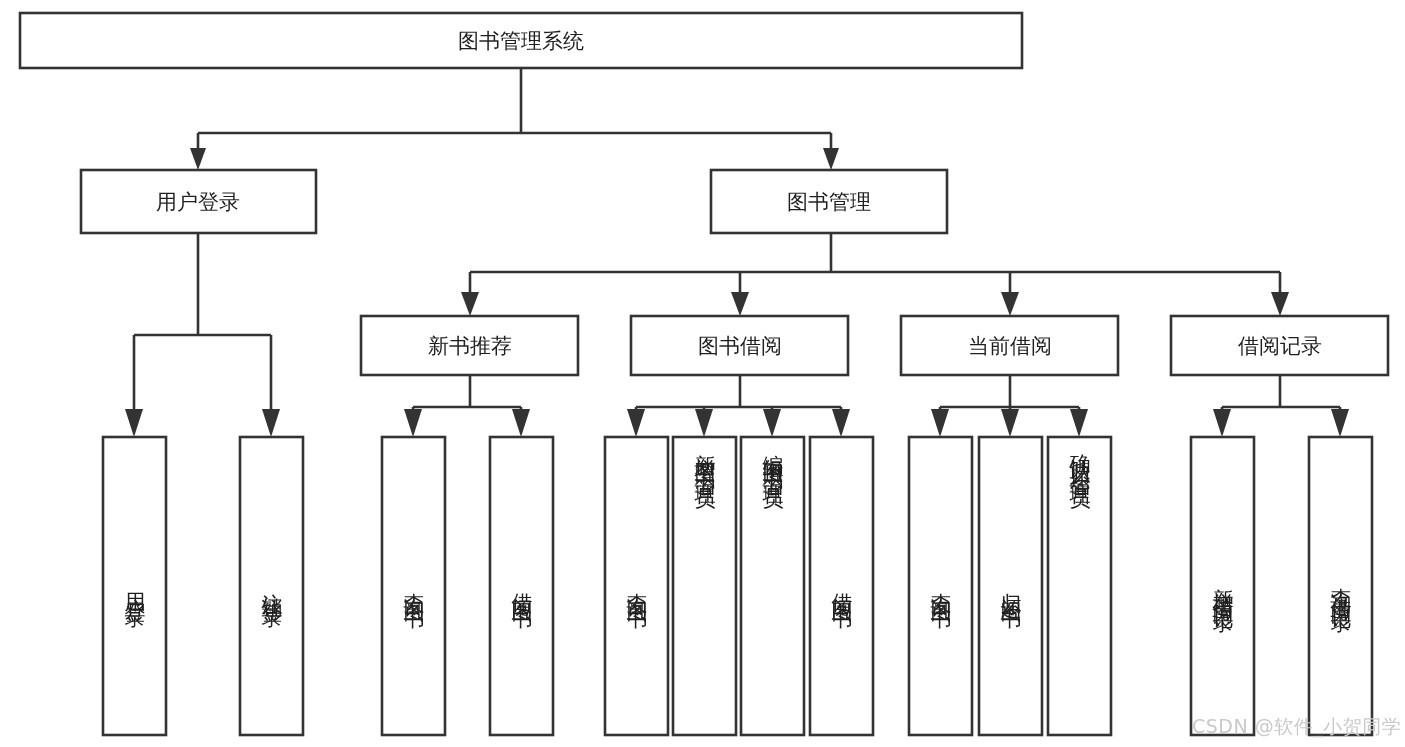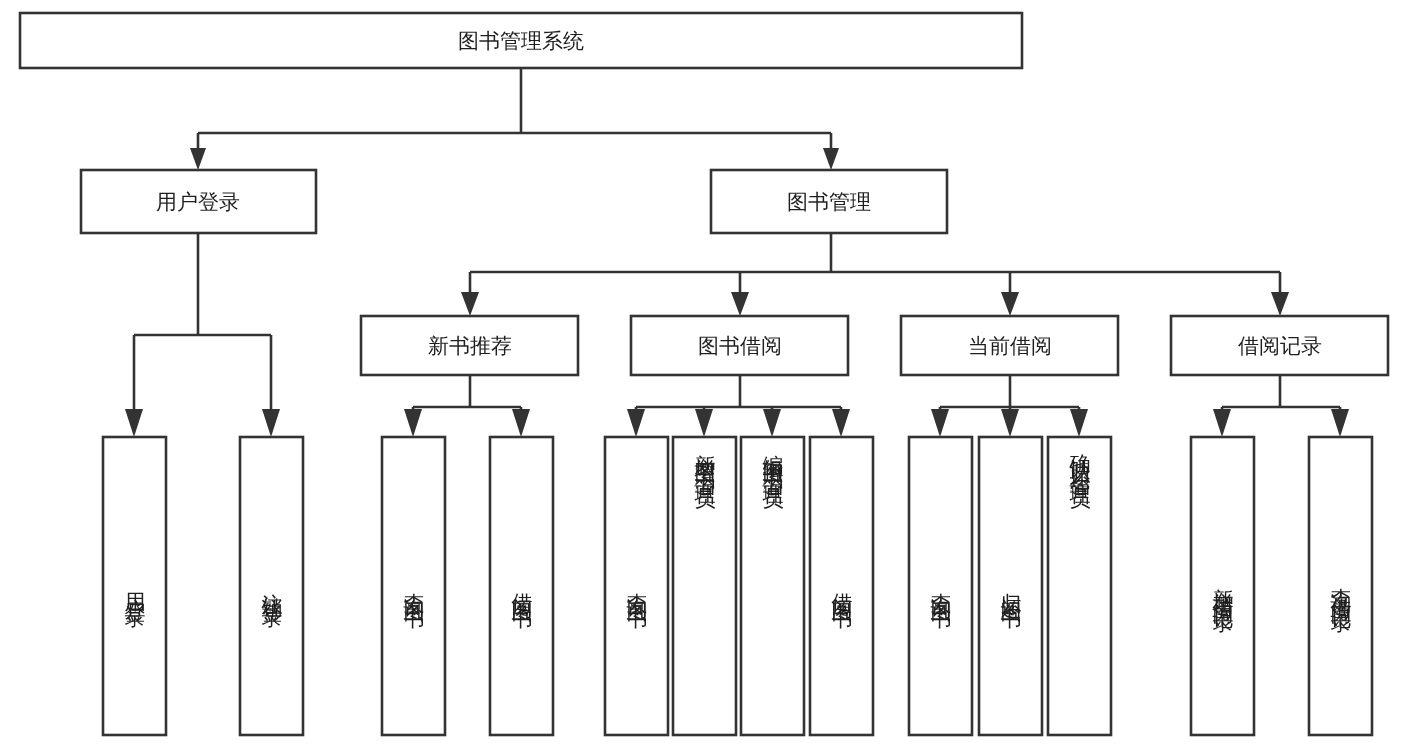--- a/index.html
+++ b/index.html
@@ -275,14 +275,15 @@
     <span class="leaf-text">确认归还（管理员）</span>
   </div>
 
   <div class="leaf-text-wrap" style="left:1191px; top:437px; width:63px; height:298px;">
     <span class="leaf-text">新增借阅记录</span>
   </div>
   <div class="leaf-text-wrap" style="left:1309px; top:437px; width:63px; height:298px;">
     <span class="leaf-text">查询借阅记录</span>
   </div>
 
+  <div class="watermark">CSDN @软件_小贺同学</div>
 
 </div>
 
 </body></html>

